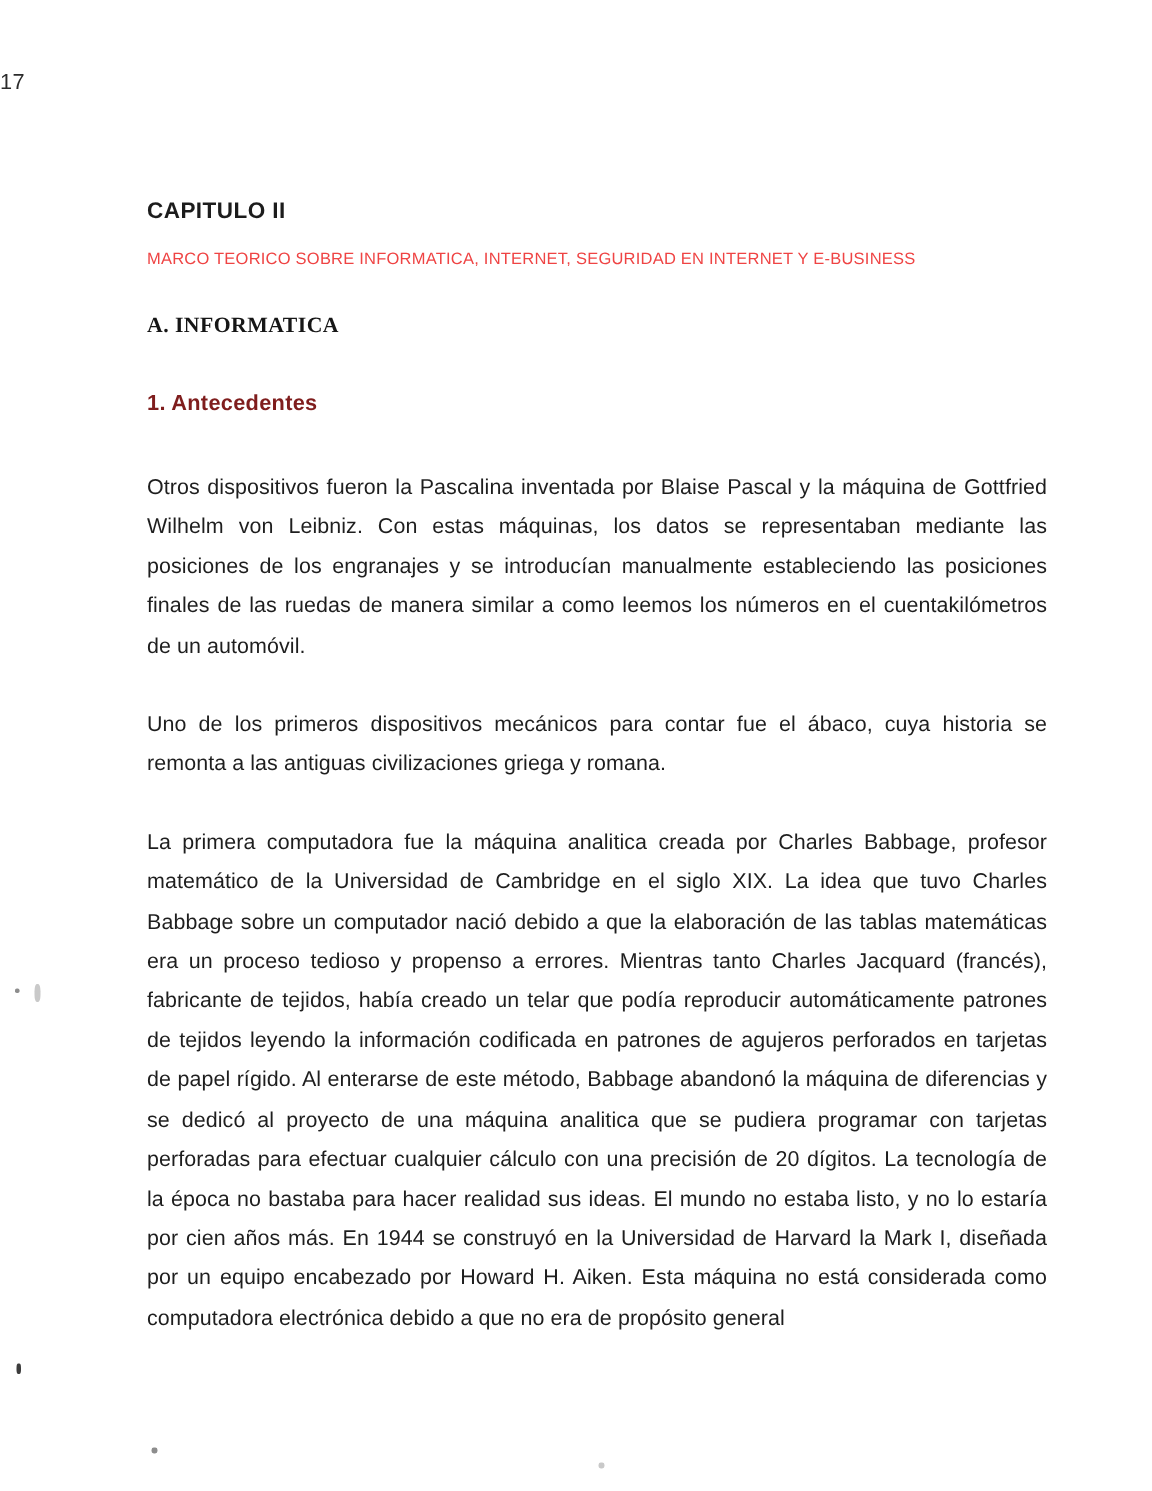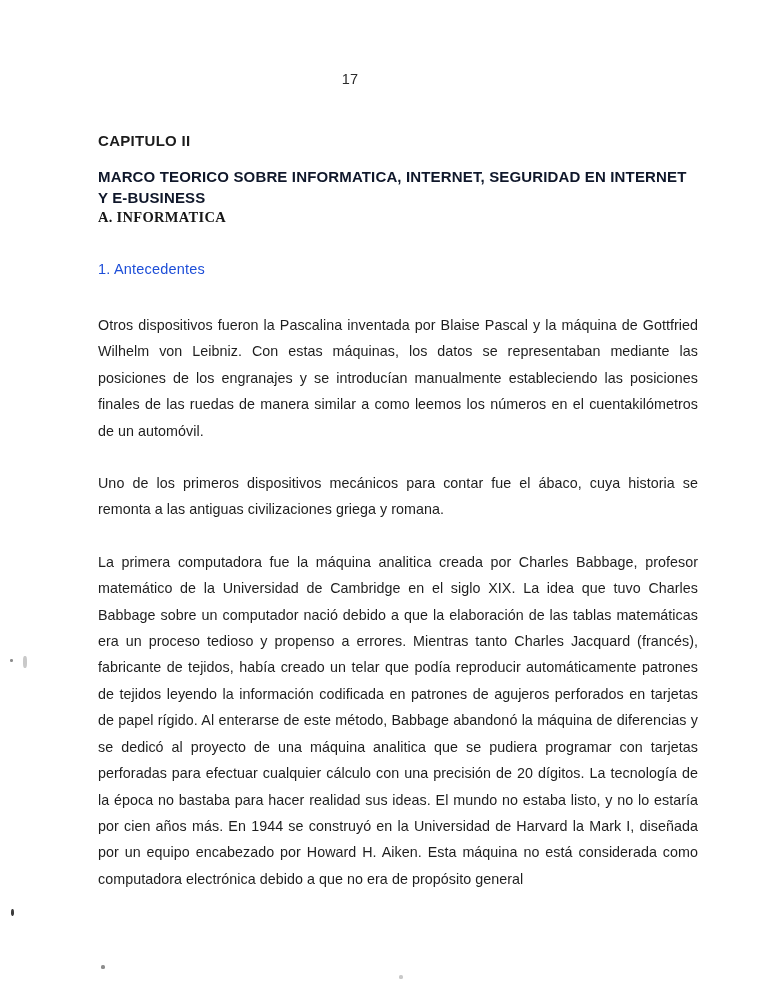--- a/index.html
+++ b/index.html
@@ -21,71 +21,70 @@
     inset: 0;
     background: #ffffff;
   }
 
   
   .page-number {
     position: absolute;
     top: 47px;
     left: 0;
     width: 700px;
-    text-align: center;
+    text-align: left;
     font-size: 14.5px;
     letter-spacing: 0.2px;
     color: #2b2b2b;
-    margin-top: 24px;
   }
 
   
   .doc-head {
     position: absolute;
     top: 132px;
     left: 98px;
     width: 600px;
     text-align: left;
   }
   .chapter-title {
     font-size: 15px;
     font-weight: bold;
     letter-spacing: 0.3px;
     color: #1c1c1c;
     margin: 0 0 16px 0;
     line-height: 1.2;
   }
   .chapter-subtitle {
-    font-size: 15px;
-    font-weight: bold;
+    font-size: 11px;
+    font-weight: normal;
     letter-spacing: 0.15px;
-    color: #0f172a;
+    color: #ef4444;
     margin: 0;
     line-height: 1.42;
   }
 
   
   .section-a {
     position: absolute;
     top: 209px;
     left: 98px;
     font-size: 14.5px;
     font-weight: bold;
     letter-spacing: 0.3px;
     color: #161616;
     font-family: Liberation Serif, serif;
   }
   .section-1 {
     position: absolute;
     top: 261px;
     left: 98px;
     font-size: 14.5px;
-    font-weight: normal;
+    font-weight: bold;
     letter-spacing: 0.2px;
-    color: #1d4ed8;
+    color: #7f1d1d;
   }
 
   
   .body-col {
     position: absolute;
     top: 312px;
     left: 98px;
     width: 600px;
   }
   .para {

